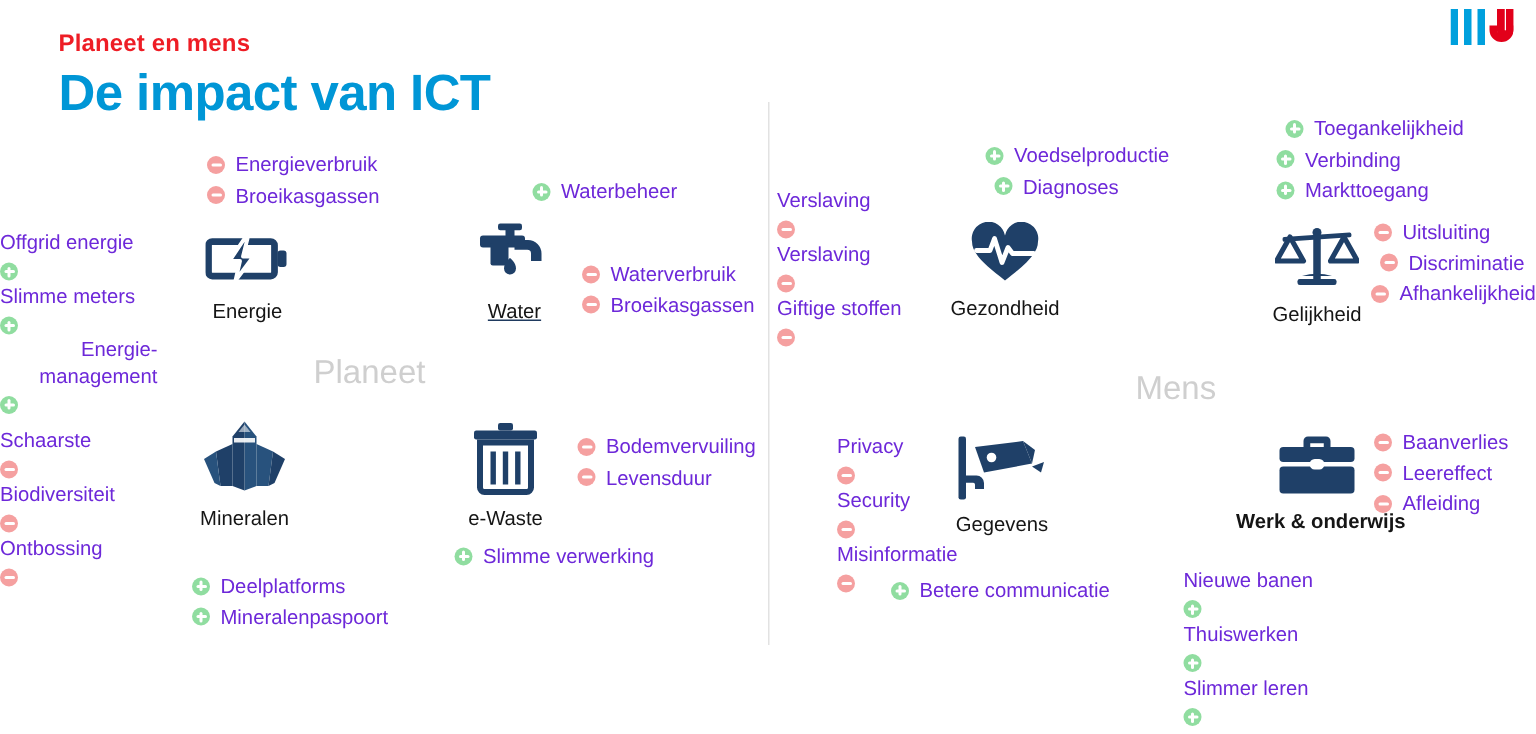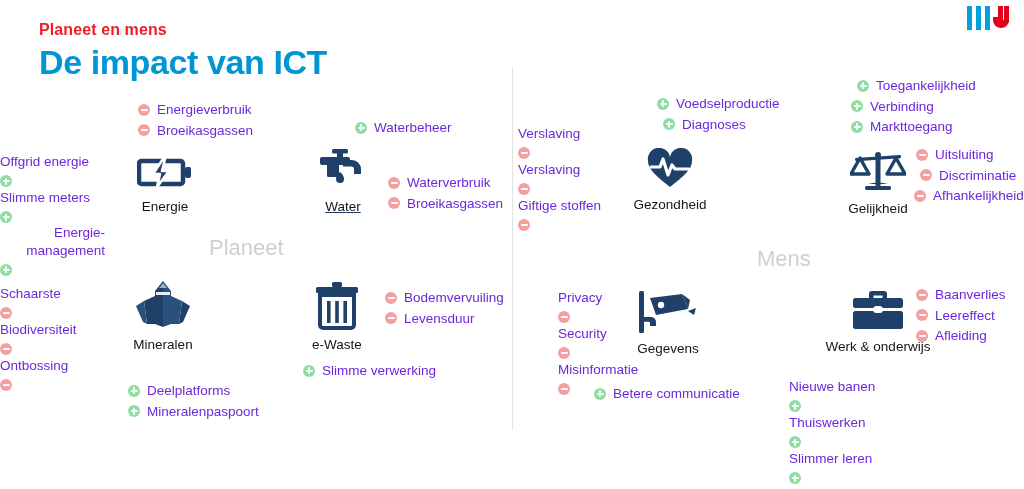--- a/index.html
+++ b/index.html
@@ -391,21 +391,21 @@
     <div class="bullet right">
       <span class="lbl">Thuiswerken</span>
       <span class="dot pos"></span>
     </div>
     <div class="bullet right">
       <span class="lbl">Slimmer leren</span>
       <span class="dot pos"></span>
     </div>
   </div>
 
-  <div class="node" style="left:824px;top:288px;width:108px;">
+  <div class="node" style="left:824px;top:288px;width:108px;font-weight:bold;">
     <span class="glyph">
       <svg width="54" height="44" viewBox="0 0 54 44" xmlns="http://www.w3.org/2000/svg">
         <path d="M18 10 v-4 a3 3 0 0 1 3 -3 h12 a3 3 0 0 1 3 3 v4 h-4.5 v-2.5 h-9 V10 z" fill="#1f4068"></path>
         <rect x="2" y="10" width="50" height="10" rx="2.5" fill="#1f4068"></rect>
         <rect x="2" y="23" width="50" height="18" rx="2.5" fill="#1f4068"></rect>
         <rect x="22" y="18" width="10" height="7" rx="3.5" fill="#ffffff"></rect>
       </svg>
     </span>
     <span class="caption">Werk &amp; onderwijs</span>
   </div>

